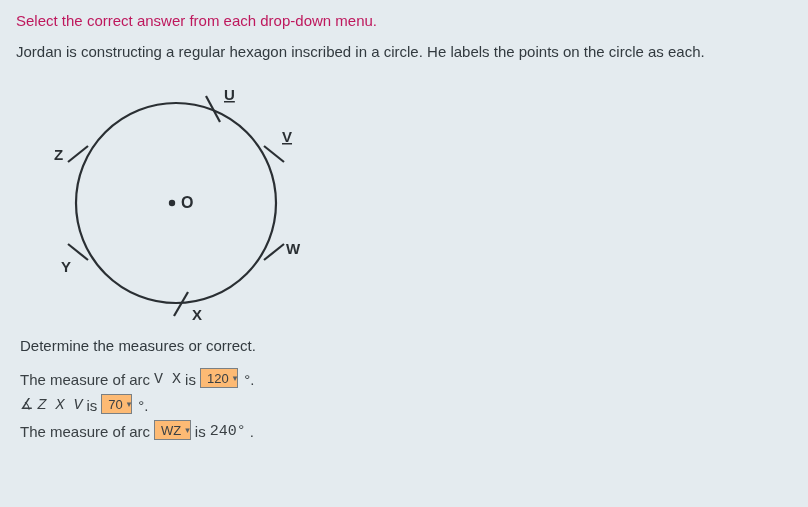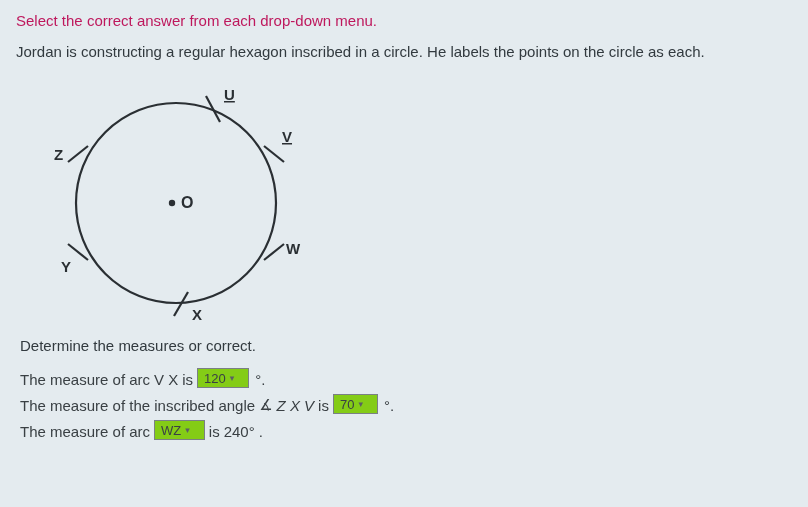--- a/index.html
+++ b/index.html
@@ -11,27 +11,27 @@
     color: #3a4044;
     width: 808px;
     height: 507px;
     font-size: 15px;
   }
   .instruction { margin-bottom: 14px; color: #be185d; }
   .problem-text { margin-bottom: 8px; color: #323a3f; }
   .diagram-wrap { margin: 4px 0 6px 30px; }
   .subhead { margin: 6px 0 14px 4px; color: #323a3f; }
   .answer-line { margin: 6px 0 6px 4px; display: flex; align-items: flex-end; flex-wrap: wrap; gap: 4px; }
-  .mathjax { font-family: Liberation Sans, sans-serif; }
+  .mathjax { font-family: Liberation Mono, monospace; }
   .select {
     display: inline-flex;
     align-items: center;
     border: 1px solid #7a8084;
-    background: #84cc16;
-    padding: 0 14px 0 6px;
+    background: #fdba74;
+    padding: 0 0 0 6px;
     height: 20px;
     font-size: 13px;
   }
   .select .chev {
     margin-left: 4px;
     font-size: 9px;
     color: #5a6064;
   }
   .deg { margin-left: 2px; }
   .italic { font-style: italic; }
@@ -83,21 +83,20 @@
   <span class="mathjax">V X</span>
   <span> is </span>
   <span class="select">
     <span>120</span>
     <span class="chev">▾</span>
   </span>
   <span class="deg">°.</span>
 </div>
 
 <div class="answer-line">
-  <span>The measure of the inscribed angle </span>
   <span class="mathjax">∡</span>
   <span class="mathjax italic">Z X V</span>
   <span> is </span>
   <span class="select">
     <span>70</span>
     <span class="chev">▾</span>
   </span>
   <span class="deg">°.</span>
 </div>
 

